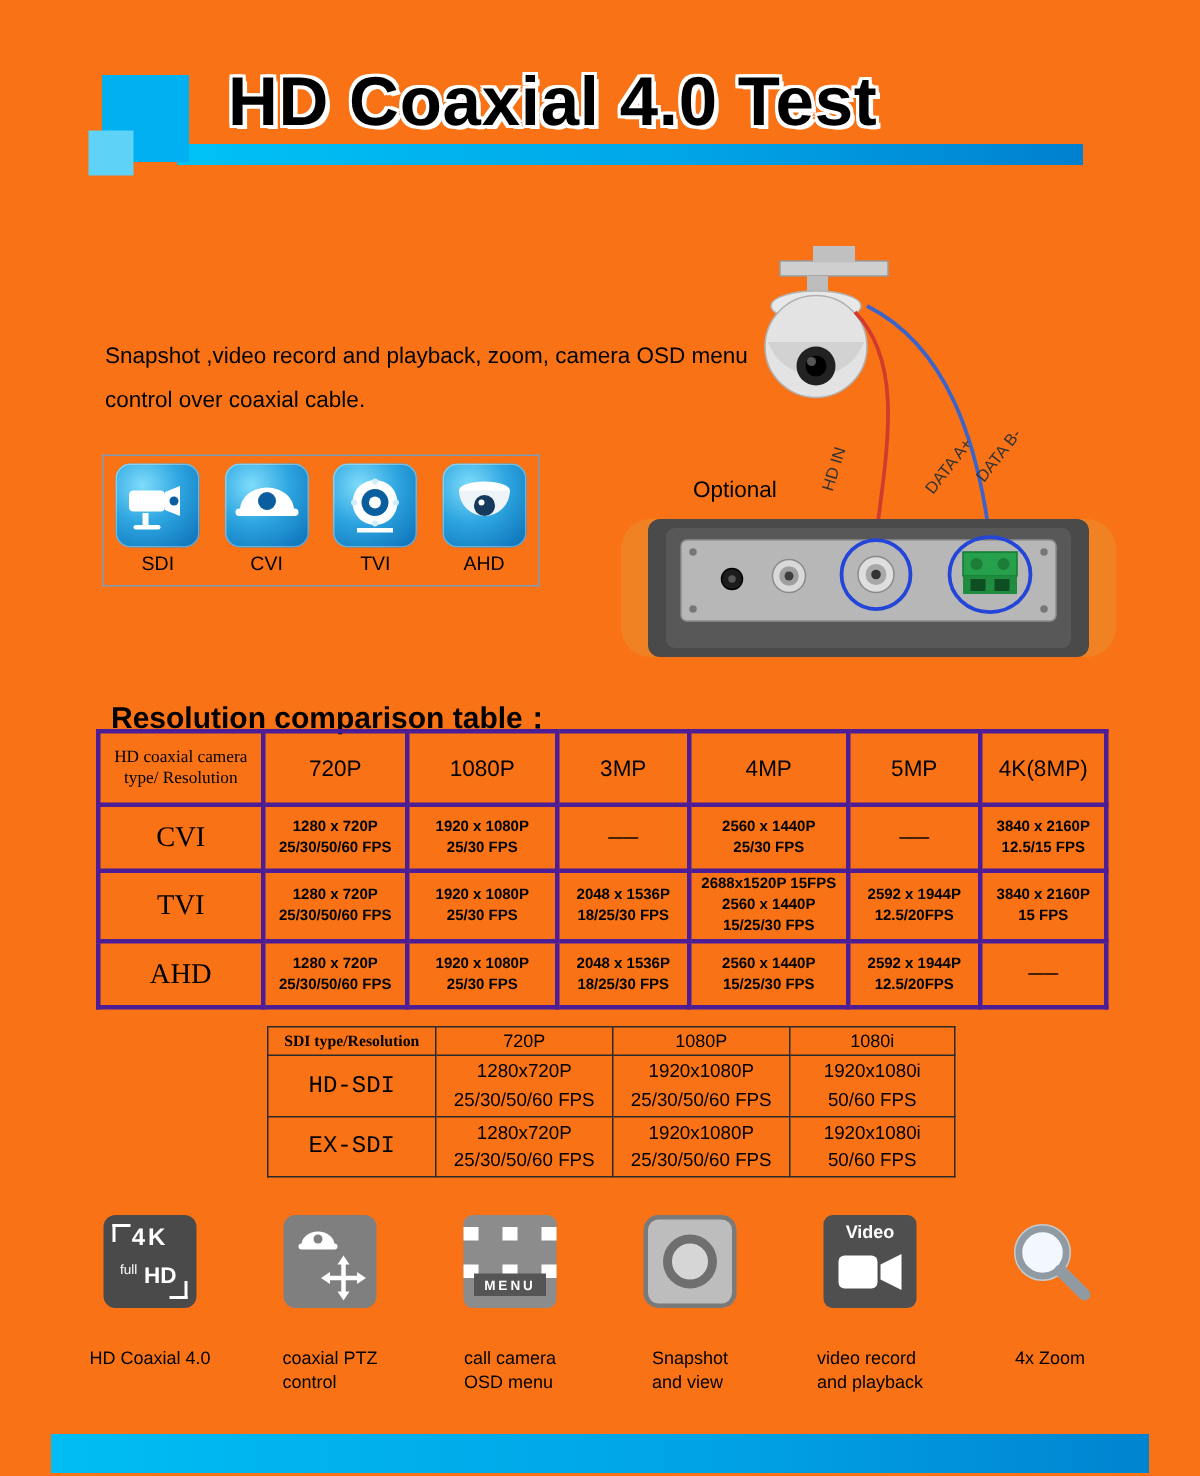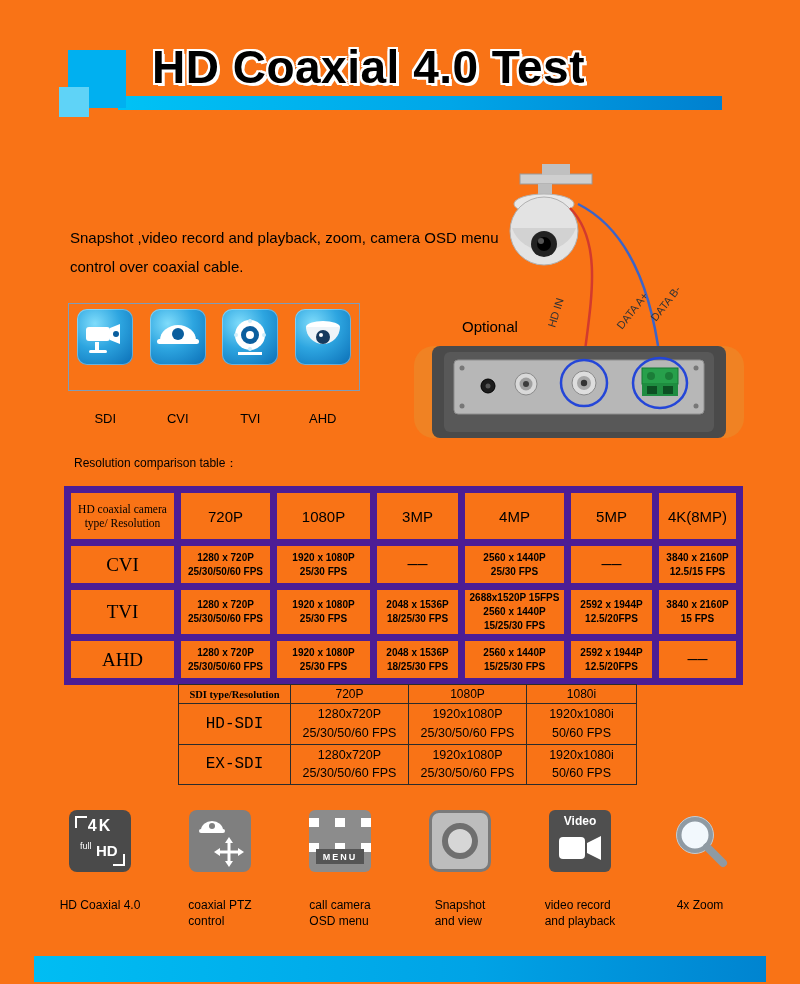--- a/index.html
+++ b/index.html
@@ -17,36 +17,36 @@
         background:linear-gradient(90deg,#00c2f5,#00a6e8 55%,#0080cf);}
 
   
   .intro{position:absolute;left:70px;top:224px;width:450px;margin:0;font-size:15px;
         line-height:1.9;white-space:pre-line;}
 
   
   .cam-box{position:absolute;left:68px;top:303px;width:292px;height:88px;border:1px solid #7f9db9;
         box-sizing:border-box;display:grid;grid-template-columns:repeat(4,1fr);
         justify-items:center;align-content:start;padding-top:5px;}
-  .cam-item{display:flex;flex-direction:column;align-items:center;gap:43px;}
+  .cam-item{display:flex;flex-direction:column;align-items:center;}
   .cam-icon{width:56px;height:56px;border-radius:10px;
         background:radial-gradient(circle at 32% 26%,#7fdcfb 0%,#2da5e0 45%,#0a6db5 100%);
         box-shadow:inset 0 0 0 1px rgba(255,255,255,.35);}
   .cam-icon svg{display:block;}
   .cam-label{font-size:13px;margin-top:3px;}
 
   .optional{position:absolute;left:462px;top:318px;font-size:15px;z-index:4;}
 
   .device-svg{position:absolute;left:392px;top:146px;width:376px;height:304px;}
 
   
-  .table-caption{position:absolute;left:74px;top:455px;font-size:12px;}
+  .table-caption{position:absolute;left:74px;top:465px;font-size:20px;font-weight:bold;}
   table{border-collapse:collapse;position:absolute;table-layout:fixed;}
   .main-table{left:64px;top:486px;width:672px;}
-  .main-table th,.main-table td{border:7px solid #4c1d95;text-align:center;vertical-align:middle;padding:1px 2px;}
+  .main-table th,.main-table td{border:3px solid #4c1d95;text-align:center;vertical-align:middle;padding:1px 2px;}
   .main-table thead th{height:44px;font-weight:normal;font-size:15px;}
   .main-table thead th.mt-first{font-family:"Liberation Serif",serif;font-size:11.5px;line-height:1.25;white-space:pre-line;}
   .main-table tbody th{font-family:"Liberation Serif",serif;font-size:19px;font-weight:normal;}
   .main-table tbody tr{height:44px;}
   .main-table td{font-size:10px;font-weight:bold;line-height:1.4;white-space:pre-line;}
 
   .sdi-table{left:178px;top:684px;width:458px;}
   .sdi-table th,.sdi-table td{border:1px solid #2b2b2b;text-align:center;vertical-align:middle;padding:1px 2px;}
   .sdi-table thead th{height:16px;font-size:12px;font-weight:normal;}
   .sdi-table thead th.st-first{font-family:"Liberation Serif",serif;font-size:10.5px;font-weight:bold;}

